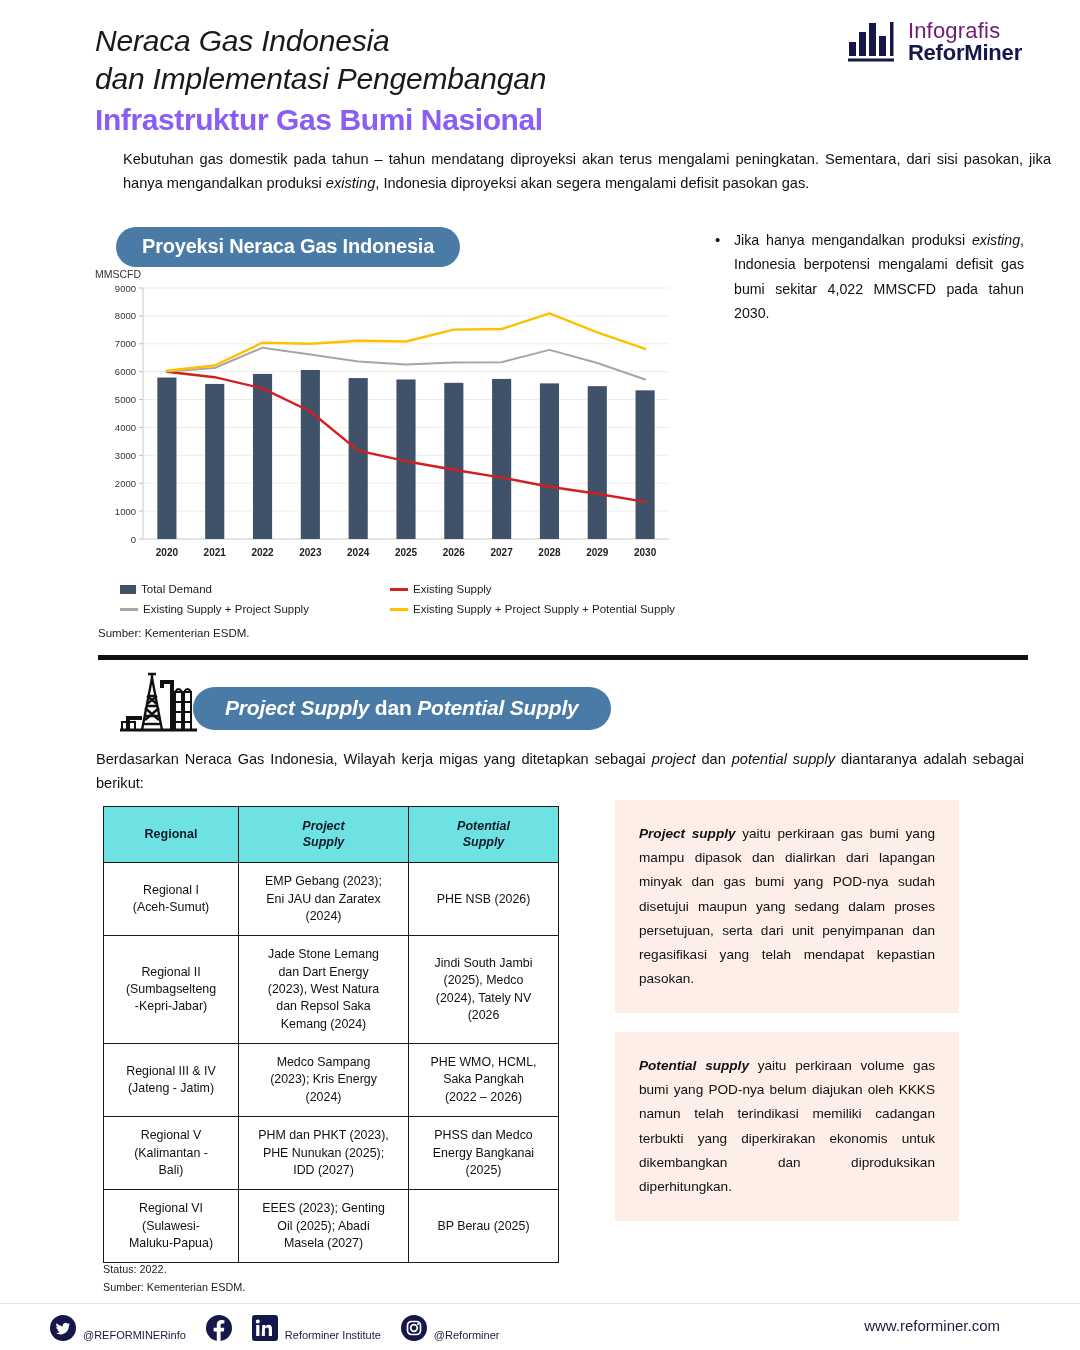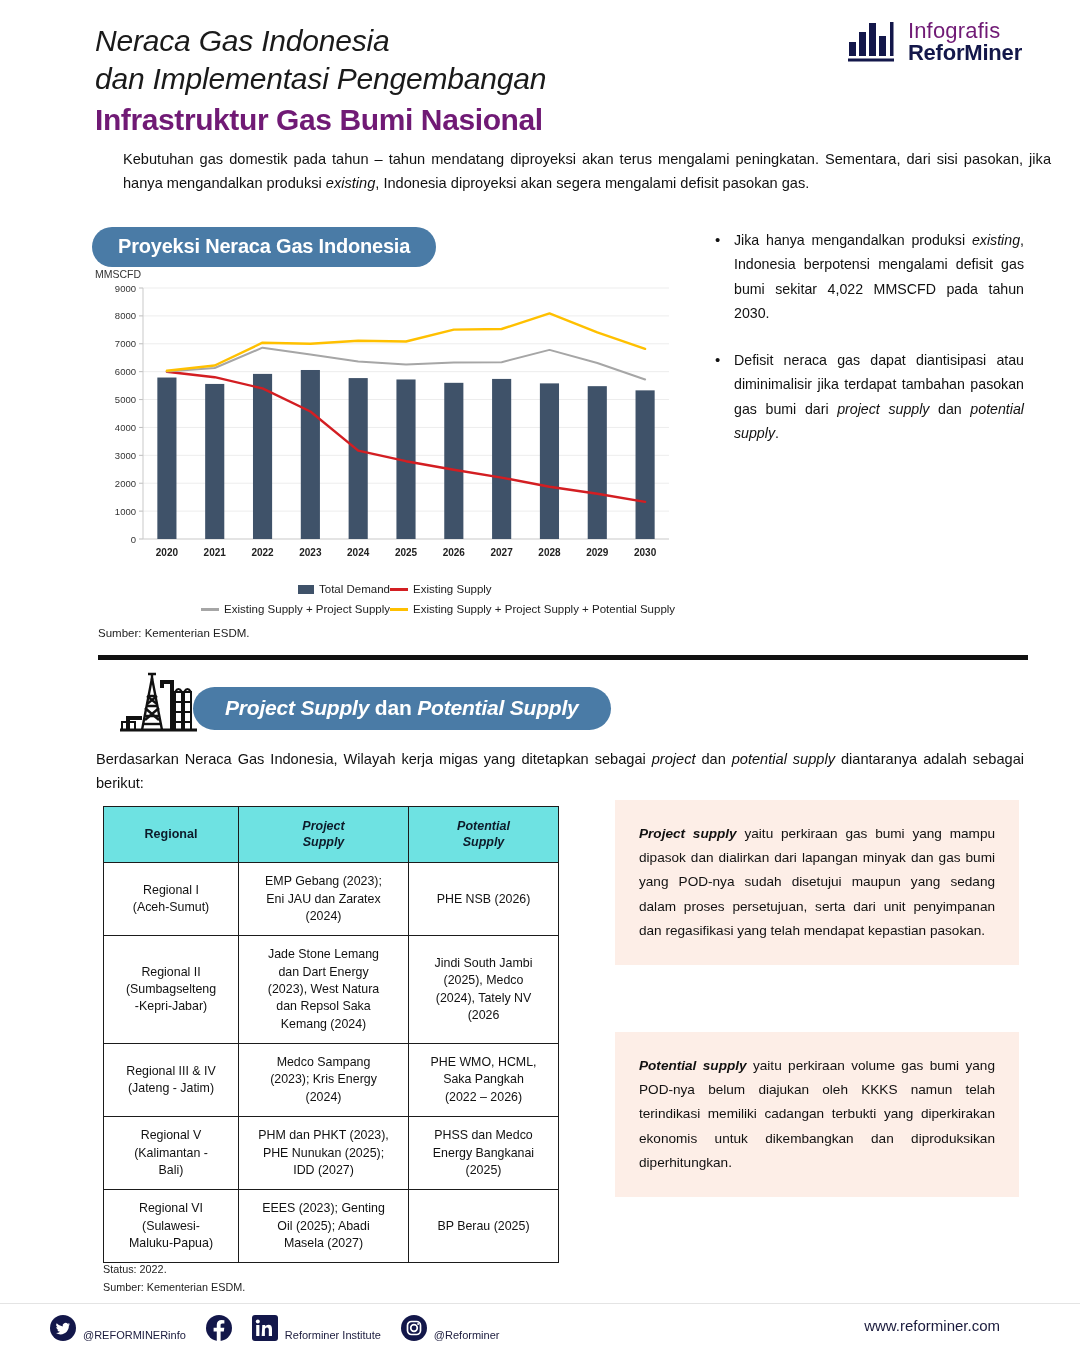--- a/index.html
+++ b/index.html
@@ -11,51 +11,51 @@
   }
   .page { position: relative; width: 1080px; height: 1350px; background: #fff; }
 
   
   .header { position: absolute; left: 95px; top: 22px; width: 720px; }
   .title-l1, .title-l2 {
     font-size: 30px; font-weight: 300; color: #1a1a1a;
     letter-spacing: -0.2px; line-height: 1.26; font-style: italic;
   }
   .title-l3 {
-    font-size: 30px; font-weight: 700; color: #701a75;
+    font-size: 30px; font-weight: 700; color: #8b5cf6;
     letter-spacing: -0.4px; line-height: 1.3; margin-top: 2px;
   }
   .logo { position: absolute; right: 58px; top: 20px; display: flex; align-items: center; gap: 9px; }
   .logo-mark { width: 52px; height: 44px; }
   .logo-text { line-height: 1.02; }
   .logo-text .l1 { font-size: 22px; font-weight: 400; color: #701a75; letter-spacing: 0.2px; }
   .logo-text .l2 { font-size: 22px; font-weight: 700; color: #13174a; letter-spacing: -0.2px; }
 
   .intro {
     position: absolute; left: 95px; top: 148px; width: 928px;
     font-size: 14.6px; line-height: 1.62; text-align: justify; color: #111; margin-left: 28px;
   }
   .intro i { font-style: italic; }
 
   
   .pill {
     display: inline-block; background: #4a7ba6; color: #fff;
     border-radius: 22px; padding: 8px 26px 9px 26px;
     font-size: 20px; font-weight: 700; letter-spacing: -0.2px;
   }
-  .chart-pill-wrap { position: absolute; left: 92px; top: 227px; }
+  .chart-pill-wrap { position: absolute; left: 116px; top: 227px; }
 
   .chart-box { position: absolute; left: 95px; top: 268px; width: 580px; height: 300px; }
   .axis-unit { position: absolute; left: 0px; top: 0px; font-size: 10.5px; color: #333; }
   .chart-svg { position: absolute; left: 0; top: 12px; }
 
   .legend { position: absolute; left: 120px; top: 583px; width: 560px; font-size: 11.5px; color: #222; }
   .legend-row { display: flex; margin-bottom: 8px; }
   .legend-item { display: flex; align-items: center; gap: 5px; }
-  .legend-item.c1 { width: 270px; justify-content: flex-end; }
+  .legend-item.c1 { width: 270px; }
   .legend-item.c2 { width: 290px; }
   .sw-box { width: 16px; height: 9px; background: #3f5269; display: inline-block; }
   .sw-line { width: 18px; height: 3px; display: inline-block; }
   .sumber1 { position: absolute; left: 98px; top: 627px; font-size: 11.5px; color: #222; }
 
   
   .bullets { position: absolute; left: 712px; top: 228px; width: 312px; }
   .bullets ul { list-style: none; }
   .bullets li {
     position: relative; padding-left: 22px; margin-bottom: 22px;
@@ -99,21 +99,21 @@
   }
   table.supply col.c1 { width: 135px; }
   table.supply col.c2 { width: 170px; }
   table.supply col.c3 { width: 150px; }
 
   .status-note { position: absolute; left: 103px; top: 1263px; font-size: 10.8px; color: #222; }
   .sumber2 { position: absolute; left: 103px; top: 1281px; font-size: 10.8px; color: #222; }
 
   
   .defbox {
-    position: absolute; left: 615px; width: 404px; background: #fdeee7;
+    position: absolute; left: 615px; width: 344px; background: #fdeee7;
     padding: 22px 24px; font-size: 13.6px; line-height: 1.78;
     text-align: justify; color: #111;
   }
   .defbox.one { top: 800px; }
   .defbox.two { top: 1032px; }
   .defbox b { font-weight: 700; font-style: italic; }
 
   
   .footer-line { position: absolute; left: 0; top: 1303px; width: 1080px; height: 1px; background: #e4e4e4; }
   .footer { position: absolute; left: 50px; top: 1305px; width: 980px; height: 45px; display: flex; align-items: center; }
@@ -235,21 +235,20 @@
         <span class="sw-line" style="background:#ffc000"></span>
         <span>Existing Supply + Project Supply + Potential Supply</span>
       </div>
     </div>
   </div>
   <div class="sumber1">Sumber: Kementerian ESDM.</div>
 
   <div class="bullets">
     <ul>
       <li><span>Jika hanya mengandalkan produksi </span><i>existing</i><span>, Indonesia berpotensi mengalami defisit gas bumi sekitar 4,022 MMSCFD pada tahun 2030.</span></li>
-      <li><span>Defisit neraca gas dapat diantisipasi atau diminimalisir jika terdapat tambahan pasokan gas bumi dari </span><i>project supply</i><span> dan </span><i>potential supply</i><span>.</span></li>
     </ul>
   </div>
 
   <div class="divider"></div>
 
   <svg class="rig-icon" viewBox="0 0 82 70">
     <g stroke="#111" stroke-width="2.4" fill="none">
       <path d="M34 6 L34 12 M30 6 L38 6"></path>
       <path d="M24 62 L34 10 L44 62"></path>
       <path d="M27 48 L41 48 M29 38 L39 38 M31 28 L37 28"></path>

